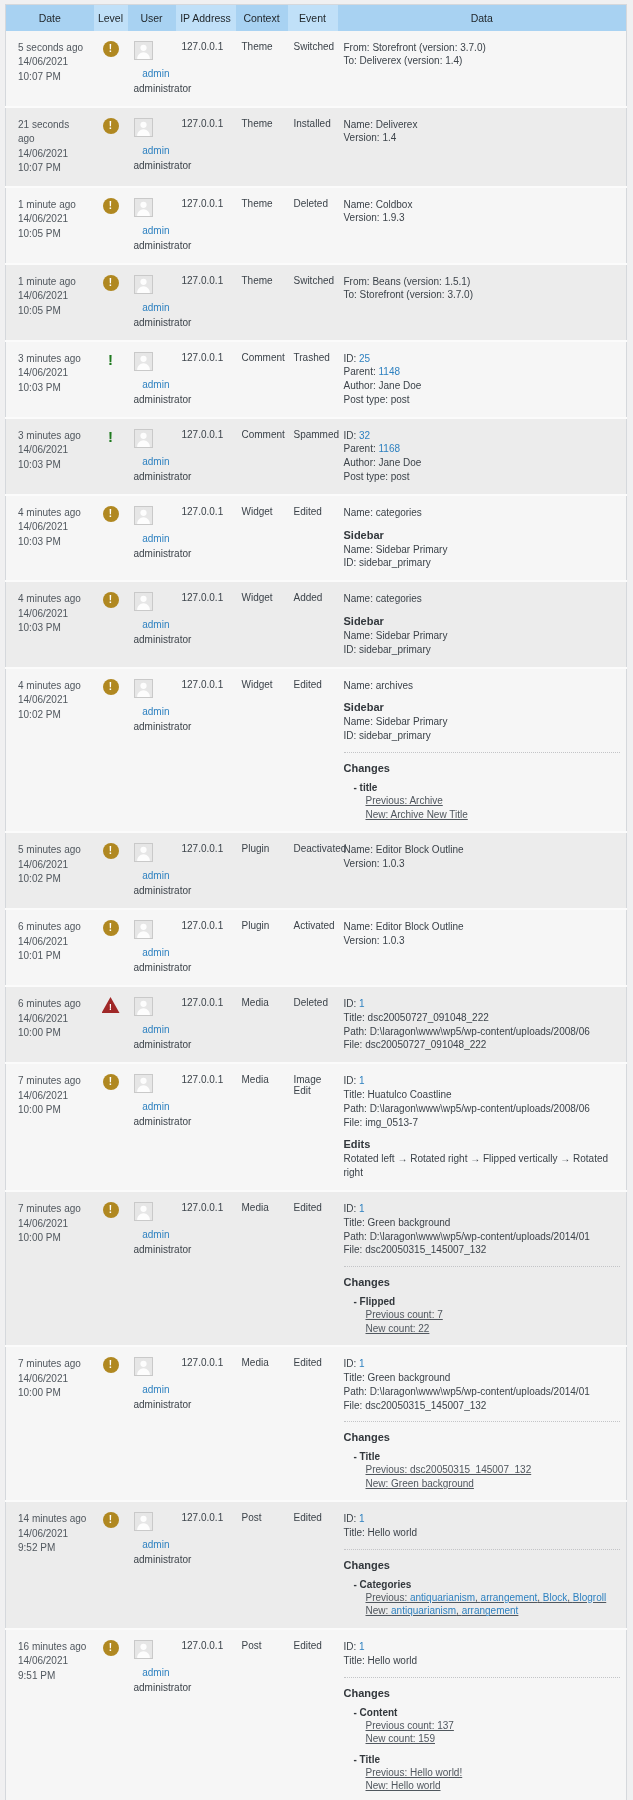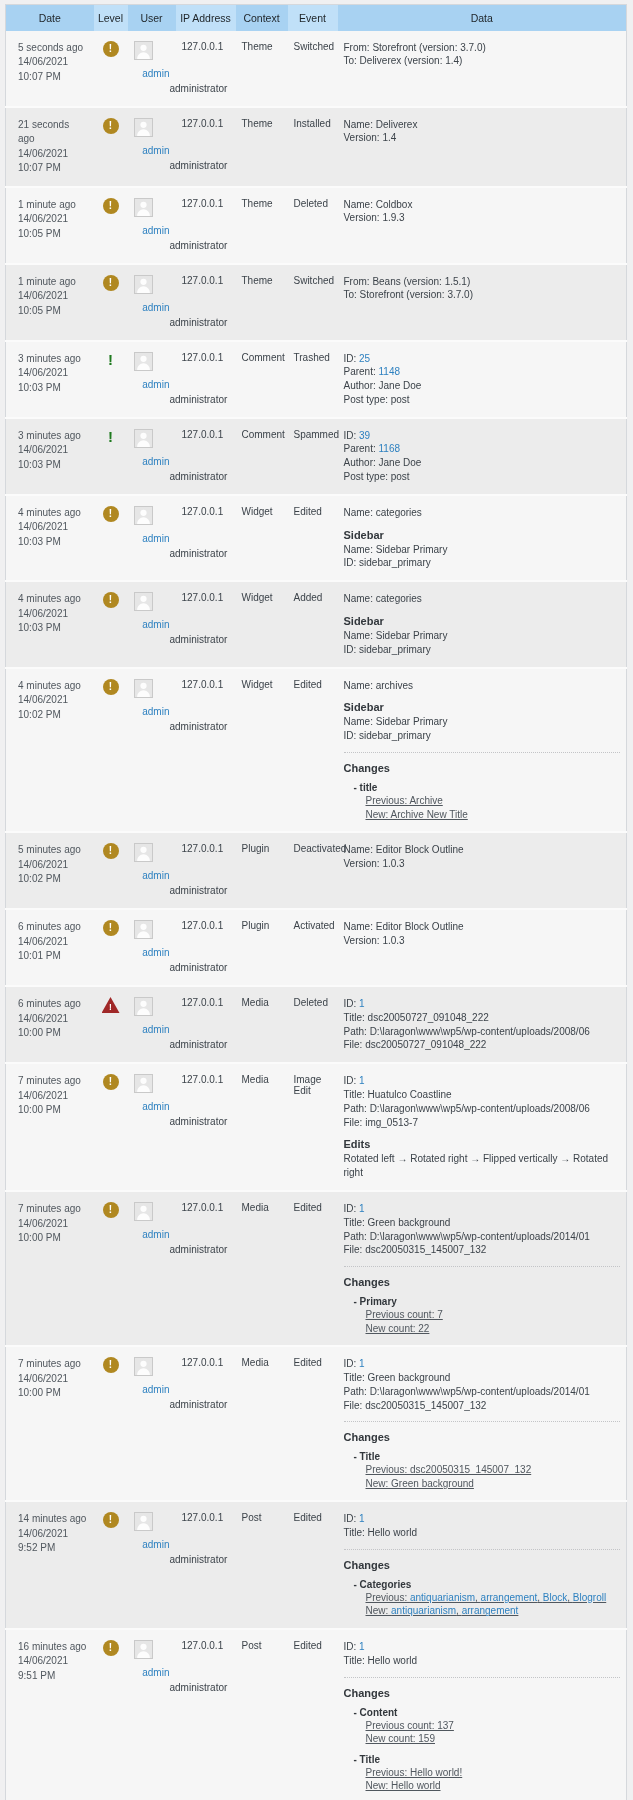--- a/index.html
+++ b/index.html
@@ -42,21 +42,21 @@
     background:#a02828; color:#fff; font-size: 8.5px; font-weight: bold;
     display: inline-flex; align-items: flex-end; justify-content: center;
     padding-bottom: 1px;
   }
   .avatar {
     width: 19px; height: 19px; background:#e6e6e6; border: 1px solid #c9c9c9;
     display: block; margin-bottom: 6px; overflow: hidden;
   }
   .ulink, a.link { color:#2e81c0; text-decoration: none; text-align: right; }
   .ulink { display: block; line-height: 1.5; }
-  .urole { color:#3c434a; line-height: 1.5; margin-left: 36px; }
+  .urole { color:#3c434a; line-height: 1.5; }
   .td-ip, .td-ctx, .td-evt { color:#3c434a; }
   .td-data div.d-line { line-height: 1.38; color:#3c434a; }
   .d-head { font-weight: bold; font-size: 11px; color:#32373c; margin: 9px 0 2px; }
   .dotted { border-top: 1px dotted #c3c4c7; margin: 9px 0 0; }
   .chg { margin: 7px 0 0 10px; }
   .chg-field { font-weight: bold; color:#32373c; line-height: 1.3; }
   .chg-field::before { content: "- "; }
   .chg-line { padding-left: 12px; line-height: 1.35; color:#50575e;text-decoration:underline; }
 </style>
 </head>
@@ -214,21 +214,21 @@
                 <circle cx="12" cy="8.2" r="4.4" fill="#fdfdfd"></circle>
                 <path d="M3 24c0-5.2 4-9.4 9-9.4s9 4.2 9 9.4z" fill="#fdfdfd"></path>
               </svg></span>
             <a class="ulink" href="#">admin</a>
             <div class="urole">administrator</div>
           </td>
           <td class="td-ip">127.0.0.1</td>
           <td class="td-ctx">Comment</td>
           <td class="td-evt">Spammed</td>
           <td class="td-data">
-            <div class="d-line"><span>ID: </span><a class="link" href="#">39</a></div>
+            <div class="d-line"><span>ID: </span><a class="link" href="#">32</a></div>
             <div class="d-line"><span>Parent: </span><a class="link" href="#">1168</a></div>
             <div class="d-line"><span>Author: Jane Doe</span></div>
             <div class="d-line"><span>Post type: post</span></div>
           </td>
         </tr>
         <tr>
           <td class="td-date">
             <div>4 minutes ago</div>
             <div>14/06/2021</div>
             <div>10:03 PM</div>
@@ -426,21 +426,21 @@
           <td class="td-ctx">Media</td>
           <td class="td-evt">Edited</td>
           <td class="td-data">
             <div class="d-line"><span>ID: </span><a class="link" href="#">1</a></div>
             <div class="d-line"><span>Title: Green background</span></div>
             <div class="d-line"><span>Path: D:\laragon\www\wp5/wp-content/uploads/2014/01</span></div>
             <div class="d-line"><span>File: dsc20050315_145007_132</span></div>
             <div class="dotted"></div>
             <div class="d-head">Changes</div>
             <div class="chg">
-              <div class="chg-field">Primary</div>
+              <div class="chg-field">Flipped</div>
               <div class="chg-line"><span>Previous count: 7</span></div>
               <div class="chg-line"><span>New count: 22</span></div>
             </div>
           </td>
         </tr>
         <tr>
           <td class="td-date">
             <div>7 minutes ago</div>
             <div>14/06/2021</div>
             <div>10:00 PM</div>

